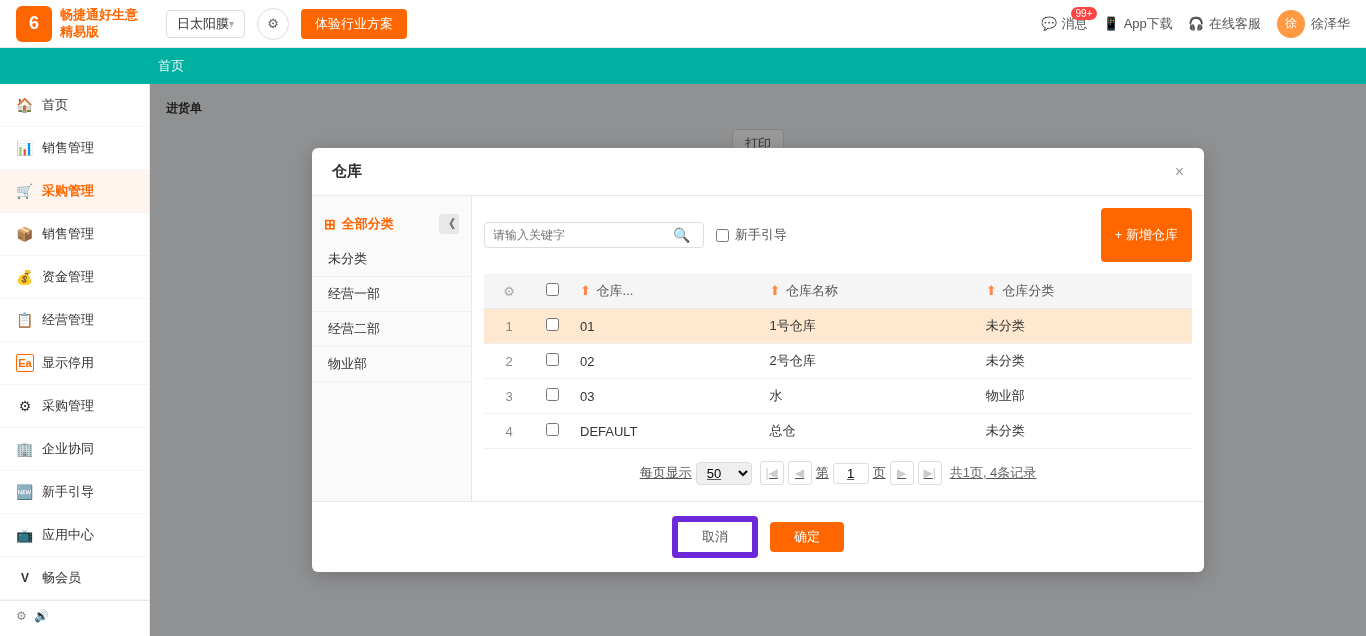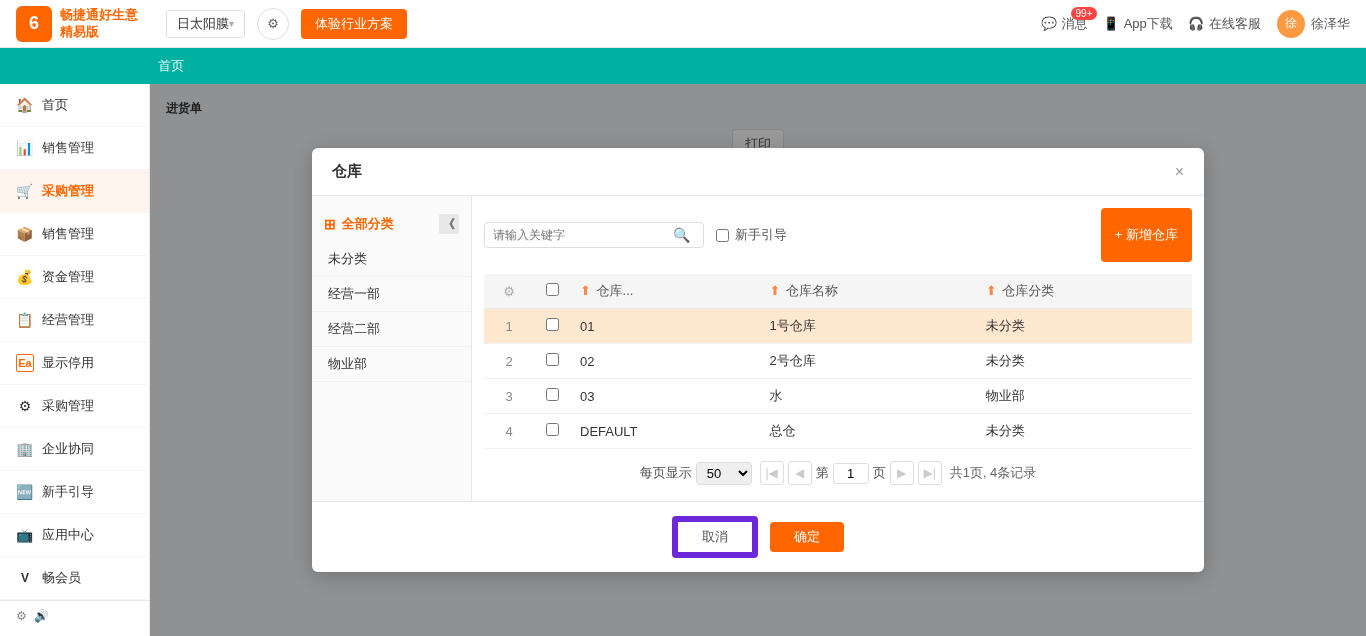--- a/index.html
+++ b/index.html
@@ -188,21 +188,21 @@
     .data-table tbody tr.selected { background: #ffe8d0; }
     .data-table .num-col { width: 50px; text-align: center; color: #888; }
     .data-table .check-col { width: 36px; text-align: center; }
     .data-table .gear-col { width: 50px; text-align: center; color: #aaa; }
 
     .sort-icon { color: #ff8844; margin-right: 2px; }
 
     
     .pagination-bar {
       display: flex; align-items: center; justify-content: center;
-      gap: 8px; padding: 12px 0 4px; font-size: 13px; color: #555;
+      gap: 8px; padding: 12px 0 4px; font-size: 13px; color: #555; text-decoration: underline;
     }
     .pagination-bar .per-page-select {
       display: flex; align-items: center; gap: 4px;
     }
     .per-page-dropdown {
       border: 1px solid #ddd; border-radius: 4px;
       padding: 2px 6px; font-size: 13px; cursor: pointer;
     }
     .page-nav { display: flex; align-items: center; gap: 4px; }
     .page-btn {

